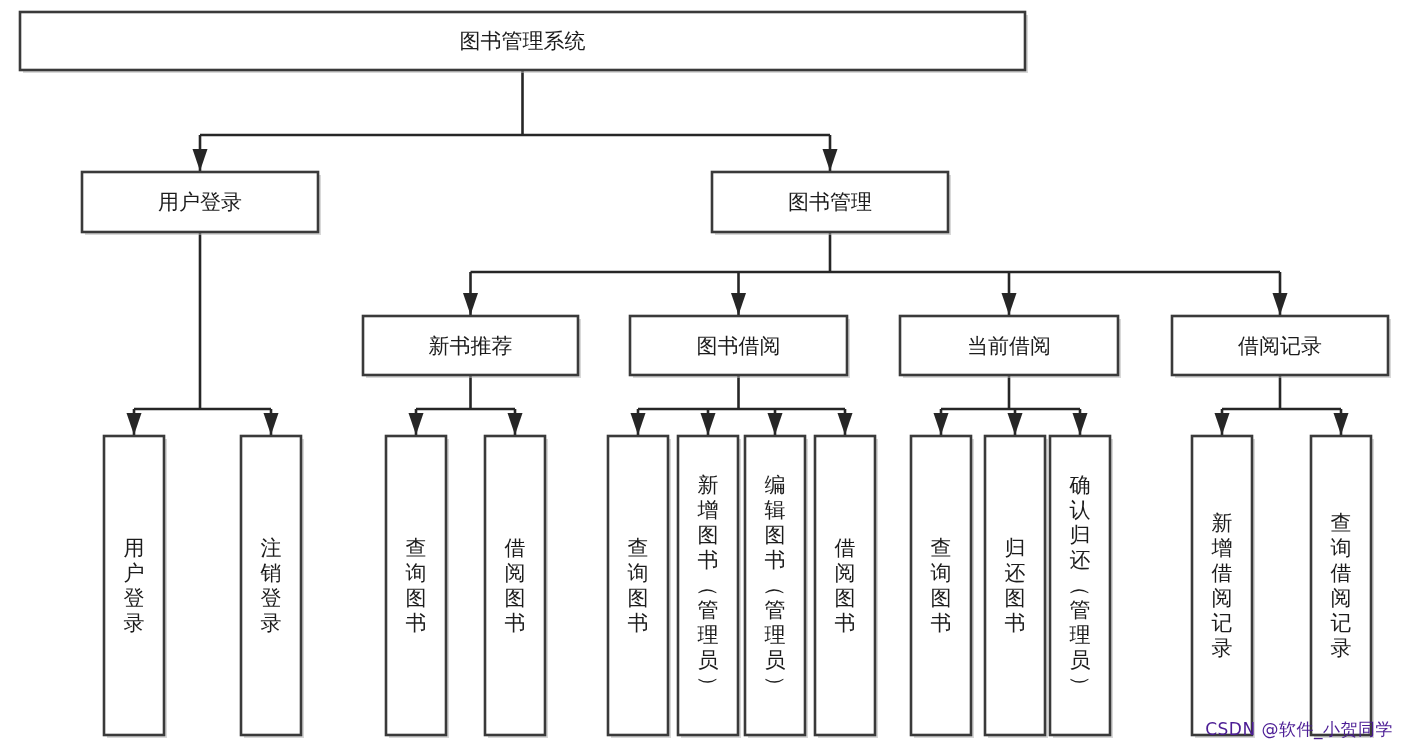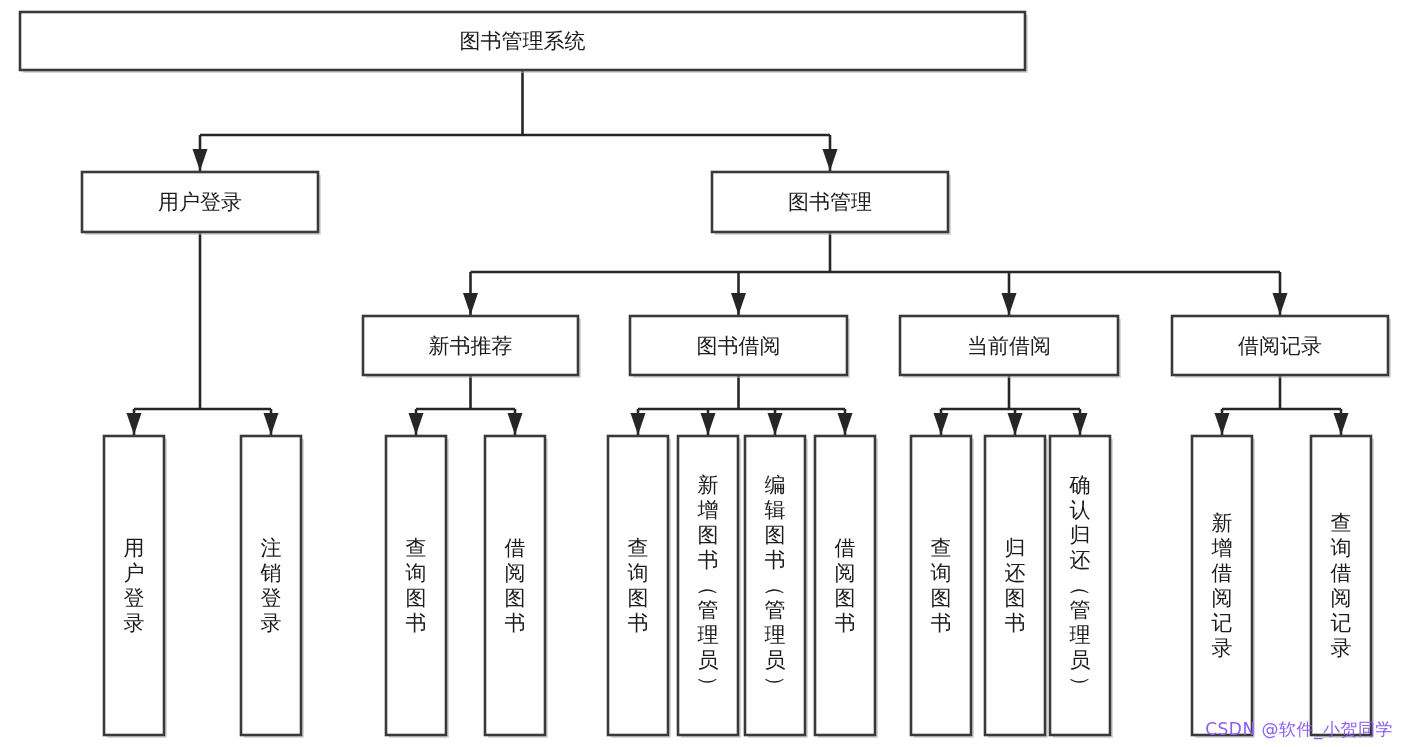--- a/index.html
+++ b/index.html
@@ -57,21 +57,21 @@
     font-size: 21px;
     fill: #1c1c1c;
     text-anchor: middle;
   }
   .watermark {
     position: absolute;
     right: 12px;
     bottom: 6px;
     font-family: "DejaVu Sans", "Liberation Sans", sans-serif;
     font-size: 17px;
-    color: #8b5cf6;
+    color: #4c1d95;
     letter-spacing: 0.5px;
     white-space: nowrap;
     user-select: none;
   }
 </style>
 </head>
 <body>
 
 <div id="diagram-root">
 

